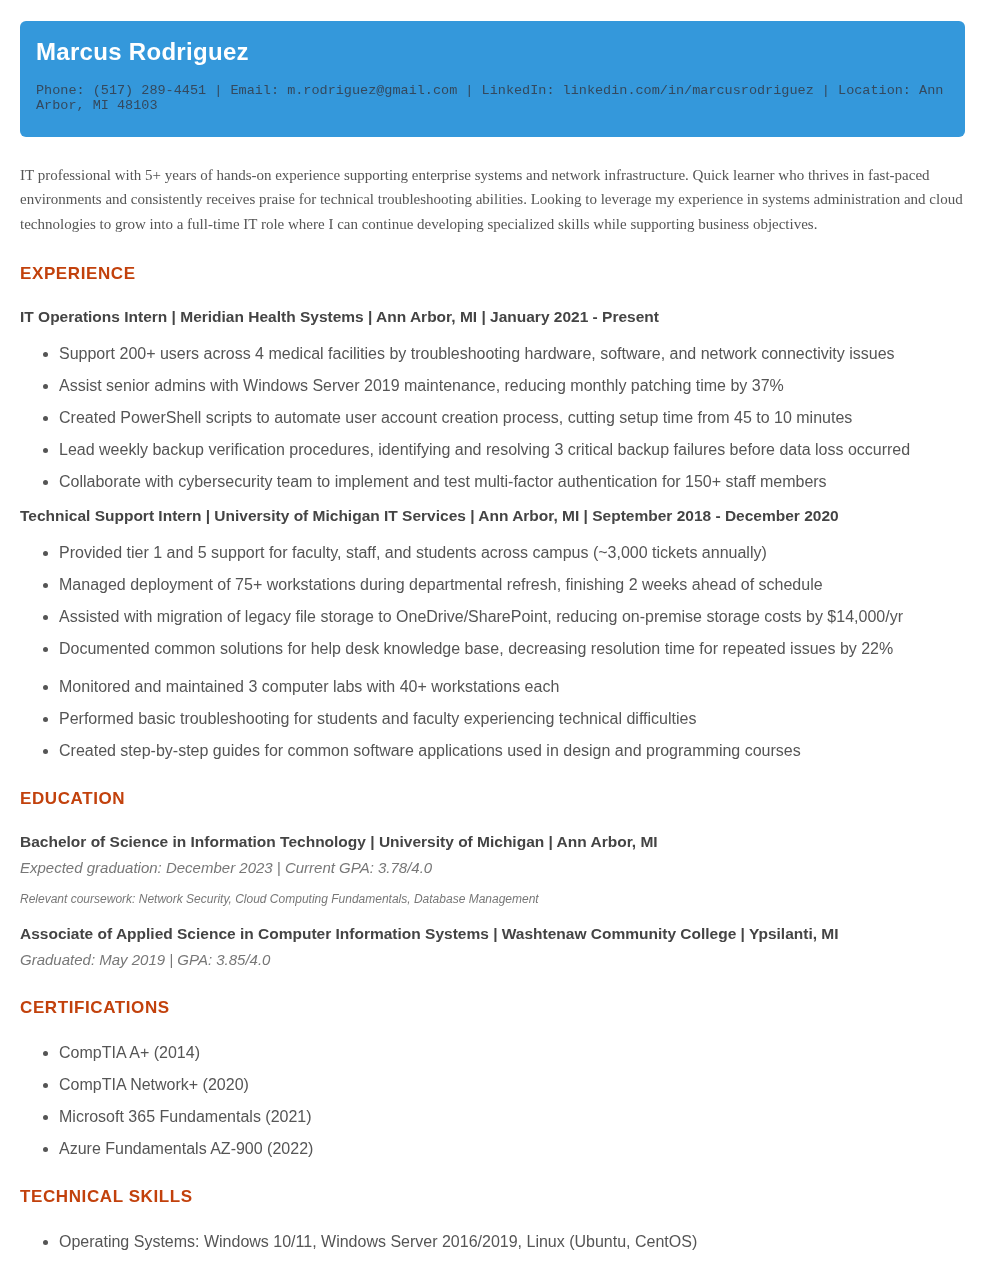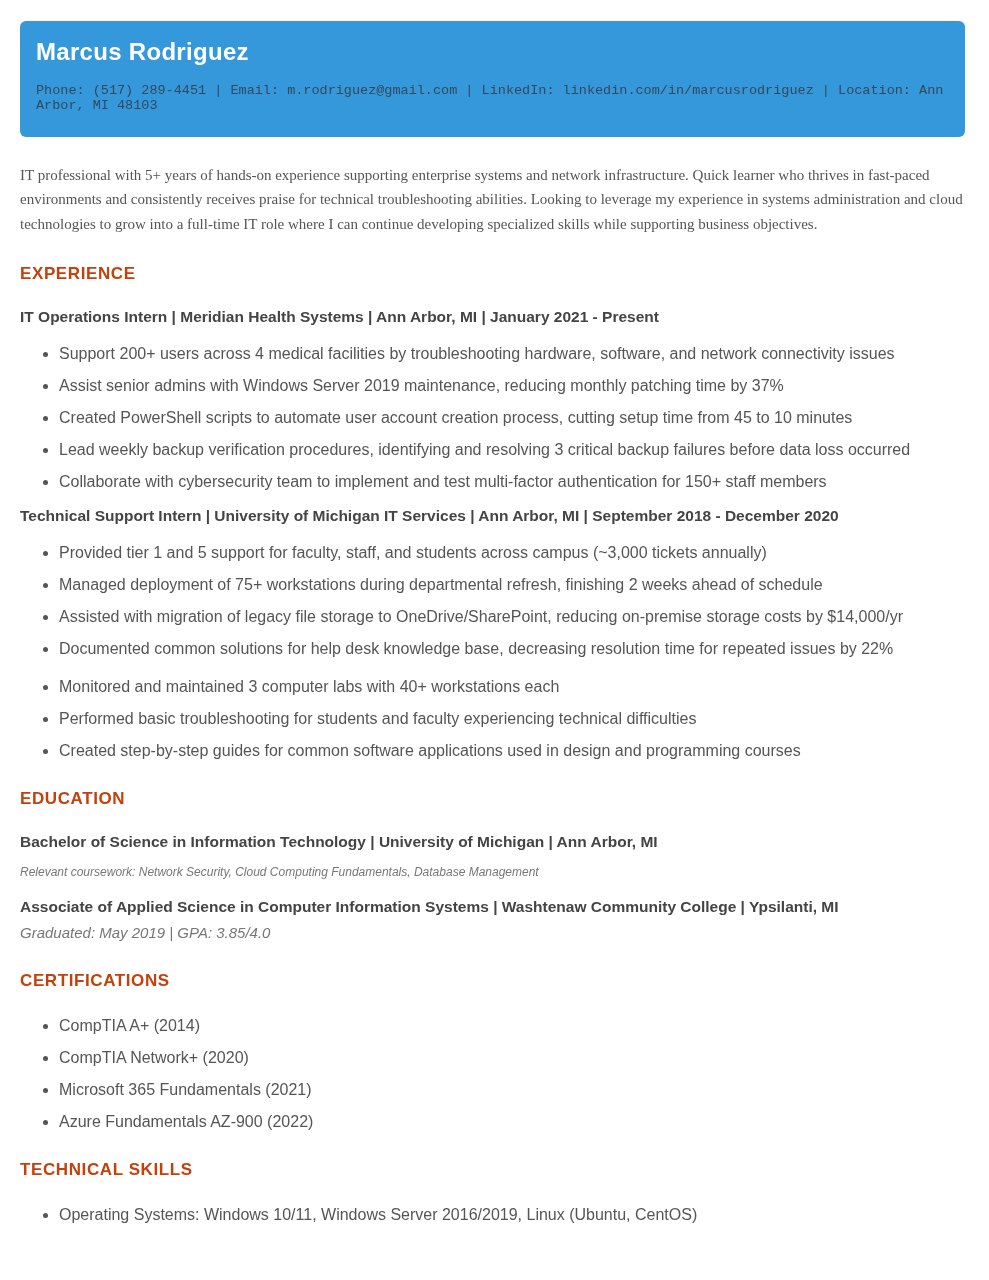--- a/index.html
+++ b/index.html
@@ -112,20 +112,21 @@
 
   <ul class="bullet-list">
     <li>Monitored and maintained 3 computer labs with 40+ workstations each</li>
     <li>Performed basic troubleshooting for students and faculty experiencing technical difficulties</li>
     <li>Created step-by-step guides for common software applications used in design and programming courses</li>
   </ul>
 
   <h2 class="section-heading">EDUCATION</h2>
 
   <h3 class="item-title">Bachelor of Science in Information Technology | University of Michigan | Ann Arbor, MI</h3>
+  <p class="edu-detail">Expected graduation: December 2023 | Current GPA: 3.78/4.0</p>
   <p class="edu-coursework">Relevant coursework: Network Security, Cloud Computing Fundamentals, Database Management</p>
 
   <h3 class="item-title">Associate of Applied Science in Computer Information Systems | Washtenaw Community College | Ypsilanti, MI</h3>
   <p class="edu-detail">Graduated: May 2019 | GPA: 3.85/4.0</p>
 
   <h2 class="section-heading">CERTIFICATIONS</h2>
   <ul class="bullet-list">
     <li>CompTIA A+ (2014)</li>
     <li>CompTIA Network+ (2020)</li>
     <li>Microsoft 365 Fundamentals (2021)</li>

